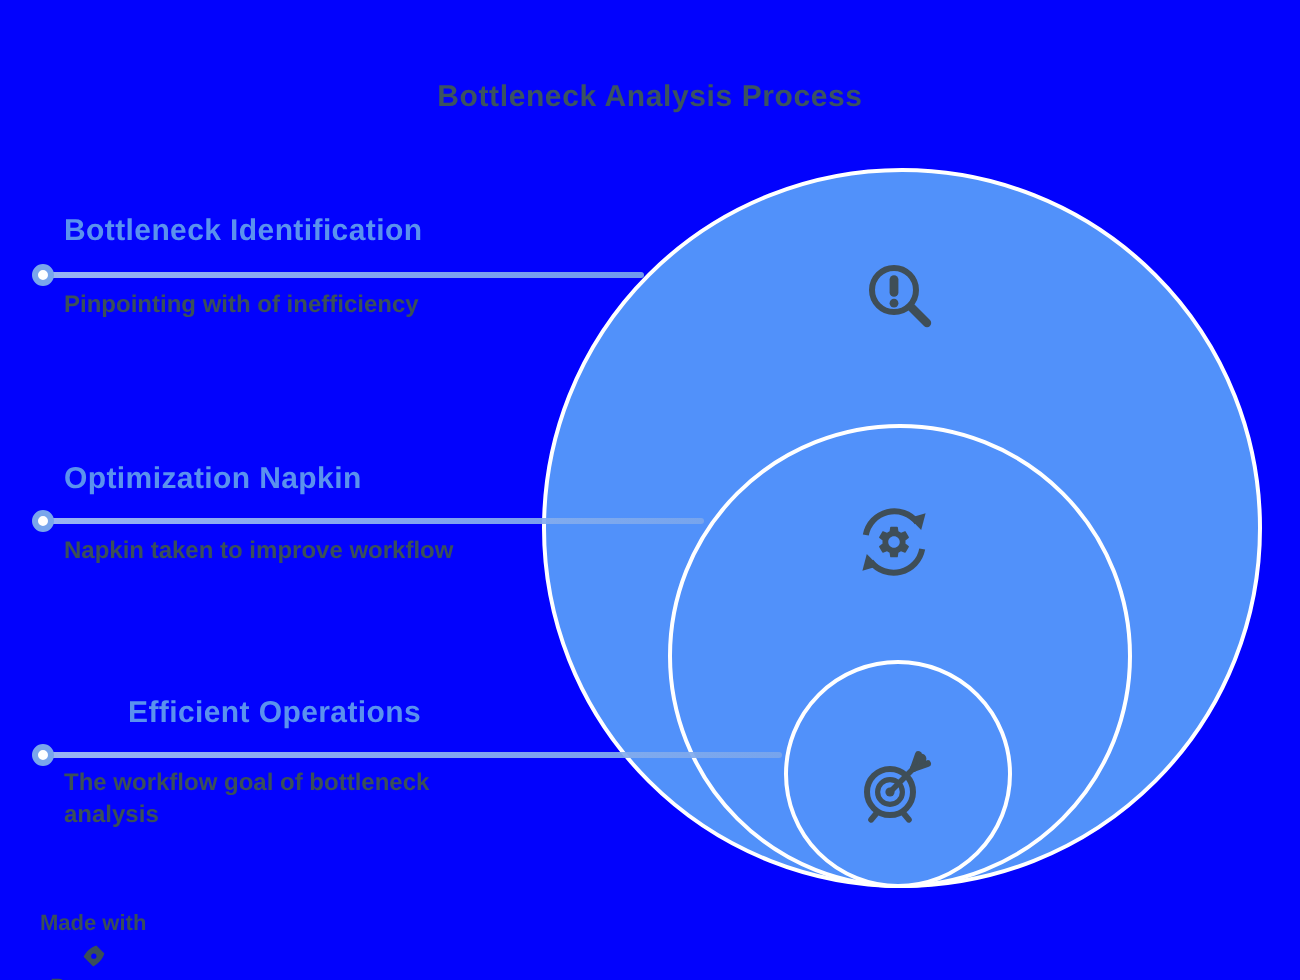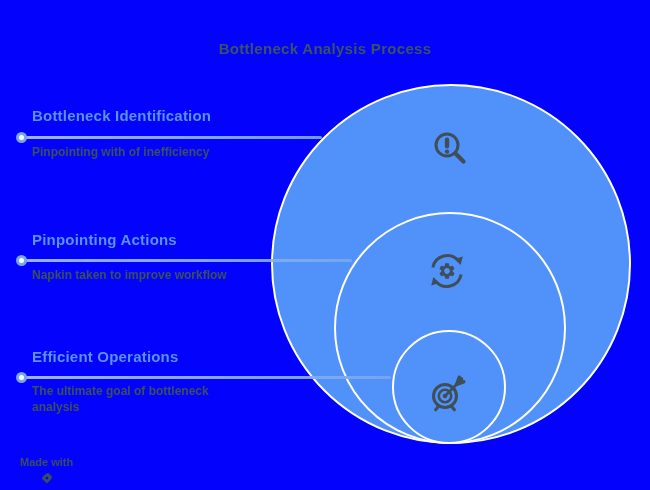--- a/index.html
+++ b/index.html
@@ -37,21 +37,21 @@
   .dot.d1{ left:16px; top:132px; }
   .dot.d2{ left:16px; top:255px; }
   .dot.d3{ left:16px; top:372px; }
 
   .item-heading{
     position:absolute; left:32px;
     font-size:15px; font-weight:bold; color:#5a92ee; letter-spacing:.2px;
   }
   .item-heading.h1{ top:107px; }
   .item-heading.h2{ top:231px; }
-  .item-heading.h3{ top:348px; }
+  .item-heading.h3{ top:348px;margin-left:32px; }
 
   .item-desc{
     position:absolute; left:32px; max-width:220px;
     font-size:12px; font-weight:600; color:#3b5058; line-height:16px;
   }
   .item-desc.de1{ top:144px; }
   .item-desc.de2{ top:267px; }
   .item-desc.de3{ top:383px; }
 
   .stage-icon{ position:absolute; width:44px; height:44px; color:#3f4e57; }
@@ -80,25 +80,25 @@
   <div class="connector c1"></div>
   <div class="connector c2"></div>
   <div class="connector c3"></div>
   <div class="dot d1"></div>
   <div class="dot d2"></div>
   <div class="dot d3"></div>
 
   <div class="item-heading h1">Bottleneck Identification</div>
   <div class="item-desc de1">Pinpointing with of inefficiency</div>
 
-  <div class="item-heading h2">Pinpointing Actions</div>
+  <div class="item-heading h2">Optimization Napkin</div>
   <div class="item-desc de2">Napkin taken to improve workflow</div>
 
   <div class="item-heading h3">Efficient Operations</div>
-  <div class="item-desc de3">The ultimate goal of bottleneck analysis</div>
+  <div class="item-desc de3">The workflow goal of bottleneck analysis</div>
 
   <div class="stage-icon i1">
     <svg viewBox="0 0 44 44" width="44" height="44">
       <circle cx="19" cy="18" r="11" fill="none" stroke="currentColor" stroke-width="3"></circle>
       <line x1="27.5" y1="26.5" x2="35.5" y2="34.5" stroke="currentColor" stroke-width="4.2" stroke-linecap="round"></line>
       <line x1="19" y1="12.8" x2="19" y2="19.2" stroke="currentColor" stroke-width="4.4" stroke-linecap="round"></line>
       <circle cx="19" cy="24.6" r="2.2" fill="currentColor"></circle>
     </svg>
   </div>
 

